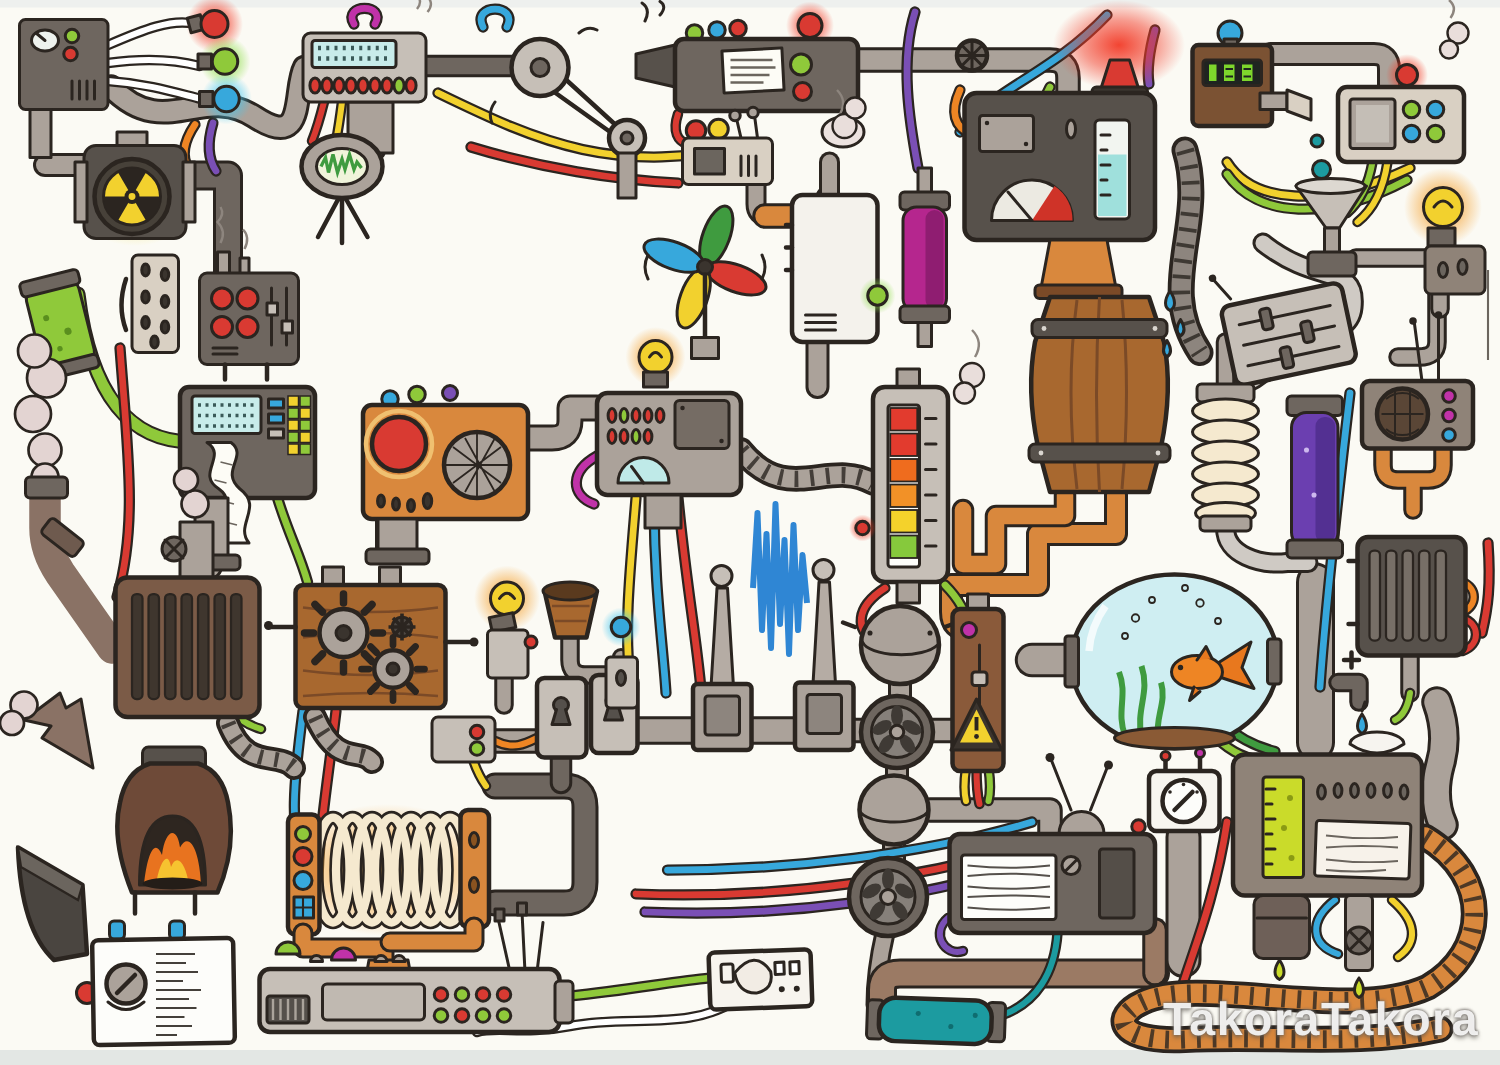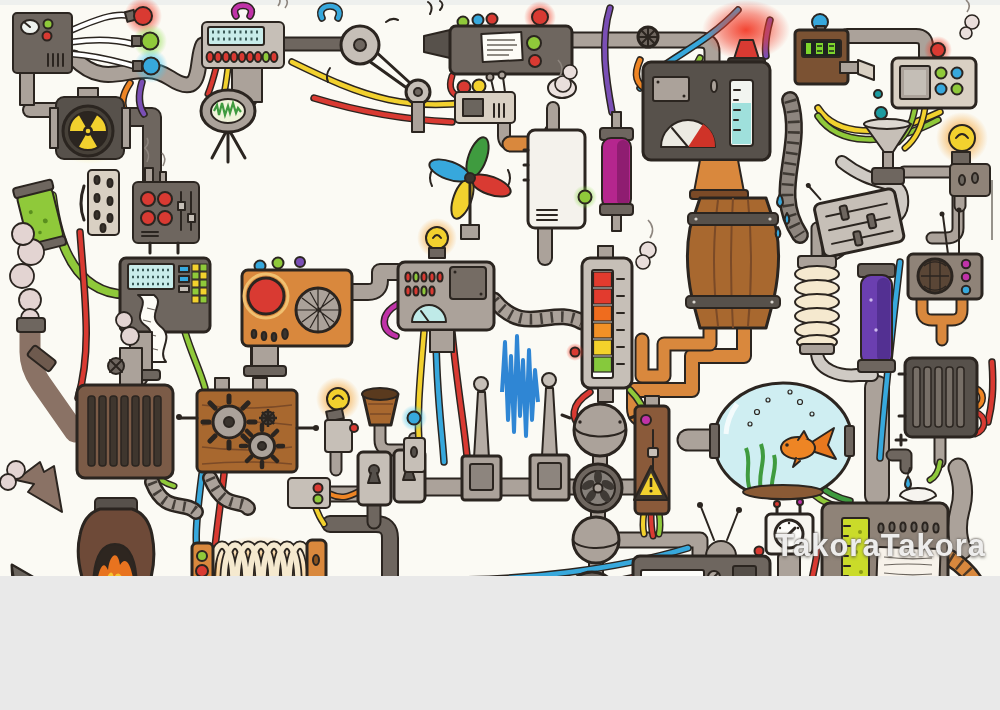--- a/index.html
+++ b/index.html
@@ -1,17 +1,17 @@
 <!DOCTYPE html>
 <html style="--paper: #fbfaf4; --ink: #2b2520; --metal: #aba29a; --metal_light: #c6bfb7; --metal_dark: #6e665f; --metal_deep: #57514b; --beige: #d9d0c3; --wood: #a8682f; --wood_dark: #7b4a27; --brown: #7b5b47; --taupe: #8f8378; --copper: #d9883d; --red: #d93a32; --orange: #ee8524; --yellow: #f2d12e; --lime: #8fc93a; --green: #3f9b3f; --teal: #1c9ba0; --cyan: #37a8dc; --blue: #2f6fc4; --purple: #7a4fb5; --magenta: #c032a8; --chartreuse: #cadb2a; --water: #cfeef2; --cream: #f5e9cf; --smoke: #e3d4d2; --fire_orange: #e8731f; --fire_yellow: #f6c330; --white: #ffffff;"><head>
 <meta charset="utf-8">
 <style>
   html,body{margin:0;padding:0;}
   body{font-family:"Liberation Sans",sans-serif;background:#e9e9e9;}
-  .canvas{position:relative;width:1000px;height:576px;overflow:hidden;background:var(--paper,#fbfaf4);}
+  .canvas{position:relative;width:1000px;height:710px;overflow:hidden;background:var(--paper,#fbfaf4);}
   svg{position:absolute;inset:0;display:block;}
   .ink{stroke:var(--ink,#2b2520);stroke-width:2;stroke-linejoin:round;stroke-linecap:round;}
   .ink3{stroke:var(--ink,#2b2520);stroke-width:3;stroke-linejoin:round;stroke-linecap:round;}
   .wire,.pipe,.hose{fill:none;stroke-linecap:round;stroke-linejoin:round;}
   .watermark{
     position:absolute;right:14px;bottom:12px;
     font-size:31px;font-weight:bold;letter-spacing:1px;
     color:rgba(255,255,255,0.88);
     text-shadow:0 0 2px rgba(110,105,100,.9), 0 2px 3px rgba(90,85,80,.55), 0 -1px 2px rgba(120,115,110,.6);
     font-family:"Liberation Sans",sans-serif;

